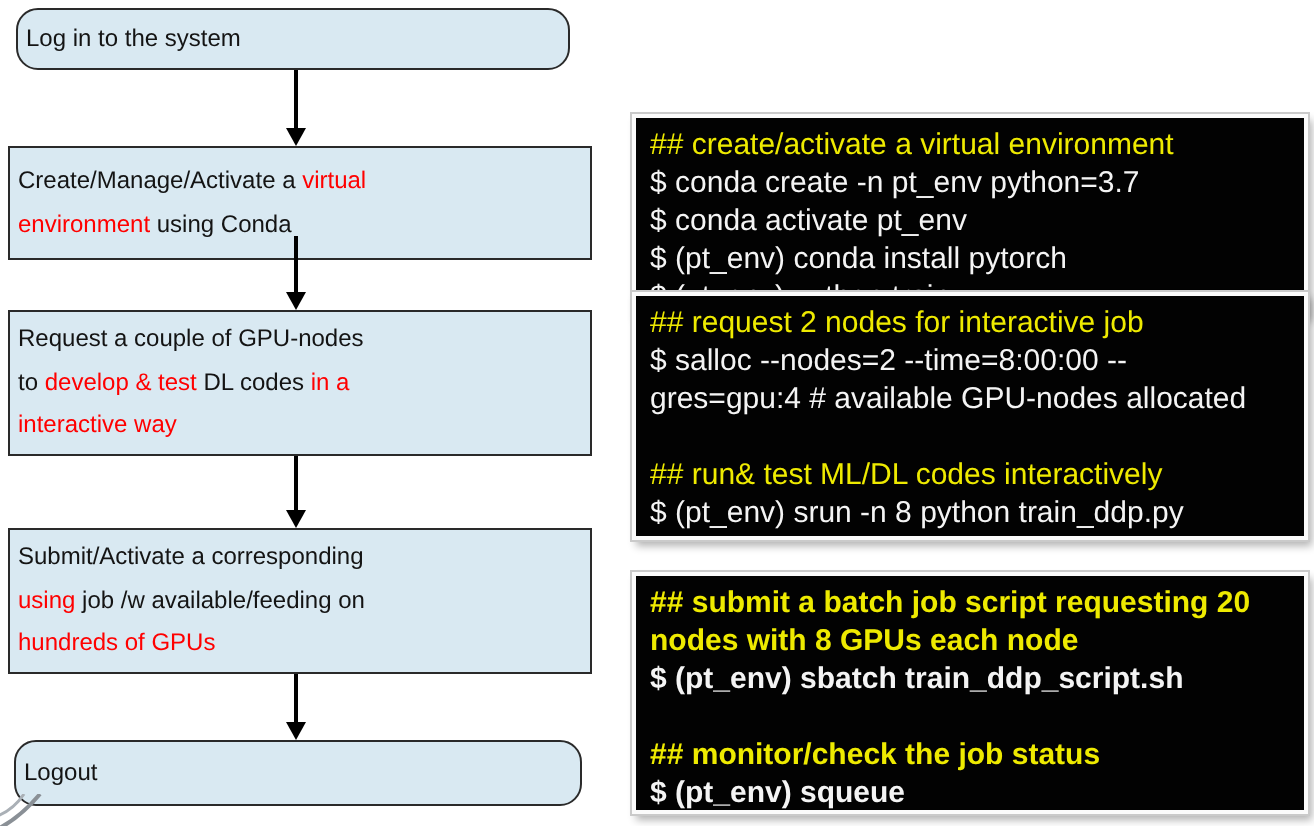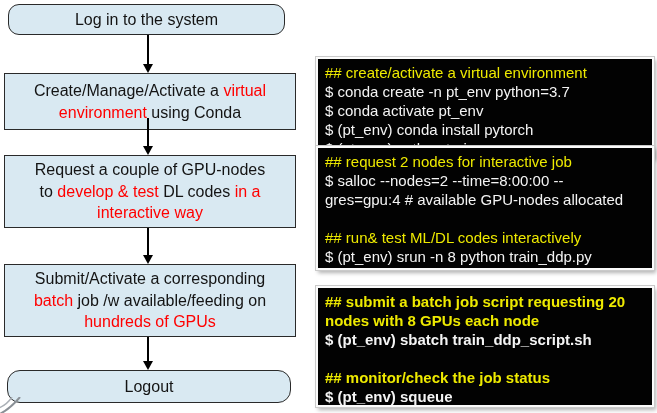--- a/index.html
+++ b/index.html
@@ -24,24 +24,24 @@
     overflow:hidden;
   }
   
   .flow-box{
     position:absolute;
     background:var(--box-fill);
     border:1.6px solid var(--box-border);
     display:flex;
     flex-direction:column;
     justify-content:center;
-    align-items:center;
+    align-items:flex-start;
     text-align:center;
     color:var(--dark-text);
-    font-size:16px;
+    font-size:12px;
     line-height:21.5px;
     padding:1px 4px;
   }
   .flow-box.rounded{border-radius:11px;}
   .rich-line{white-space:pre-wrap;}
   .seg-red{color:var(--red-text);}
   
   .arrow{
     position:absolute;
     width:12px;
@@ -112,30 +112,30 @@
       <div class="rich-line"><span class="seg-red">interactive way</span></div>
     </div>
 
   <div class="arrow" style="left:142px;top:228px;height:36px;">
     <div class="shaft"></div>
       <div class="head"></div>
   </div>
 
   <div class="flow-box" style="left:4px;top:264px;width:292px;height:73px;">
       <div class="rich-line"><span>Submit/Activate a corresponding</span></div>
-      <div class="rich-line"><span class="seg-red">batch</span><span> job /w available/feeding on</span></div>
+      <div class="rich-line"><span class="seg-red">using</span><span> job /w available/feeding on</span></div>
       <div class="rich-line"><span class="seg-red">hundreds of GPUs</span></div>
     </div>
 
   <div class="arrow" style="left:142px;top:337px;height:33px;">
     <div class="shaft"></div>
       <div class="head"></div>
   </div>
 
-  <div class="flow-box rounded" style="left:7px;top:370px;width:284px;height:33px;border-radius:13px;">
+  <div class="flow-box rounded" style="left:7px;top:370px;width:284px;height:33px;">
       <div class="rich-line"><span>Logout</span></div>
     </div>
 
   <div class="terminal" style="left:316px;top:22px;width:338px;height:101px;margin-top:35px;">
       <div class="code-line comment">## create/activate a virtual environment</div>
       <div class="code-line cmd">$ conda create -n pt_env python=3.7</div>
       <div class="code-line cmd">$ conda activate pt_env</div>
       <div class="code-line cmd">$ (pt_env) conda install pytorch</div>
       <div class="code-line cmd">$ (pt_env) python train.py</div>
     </div>

